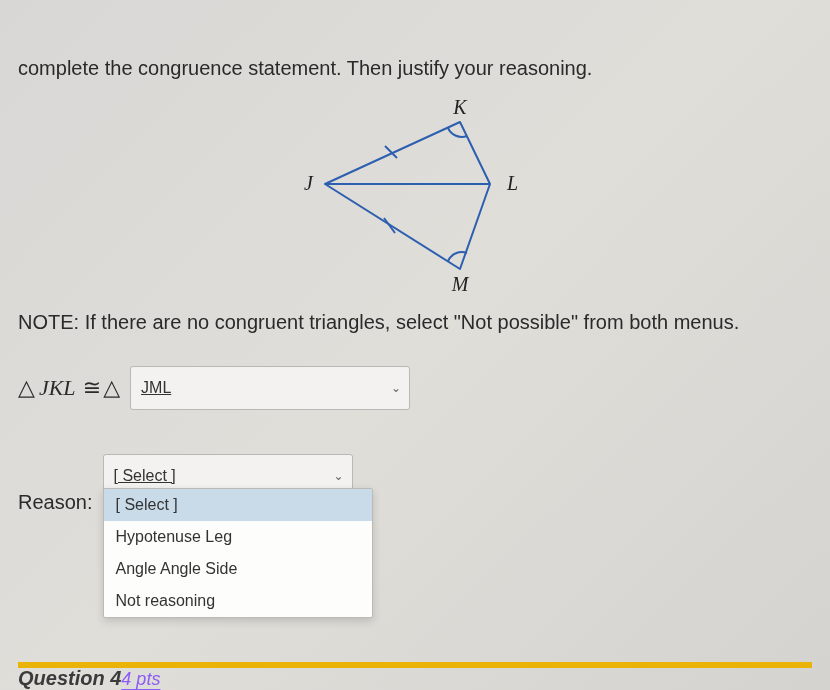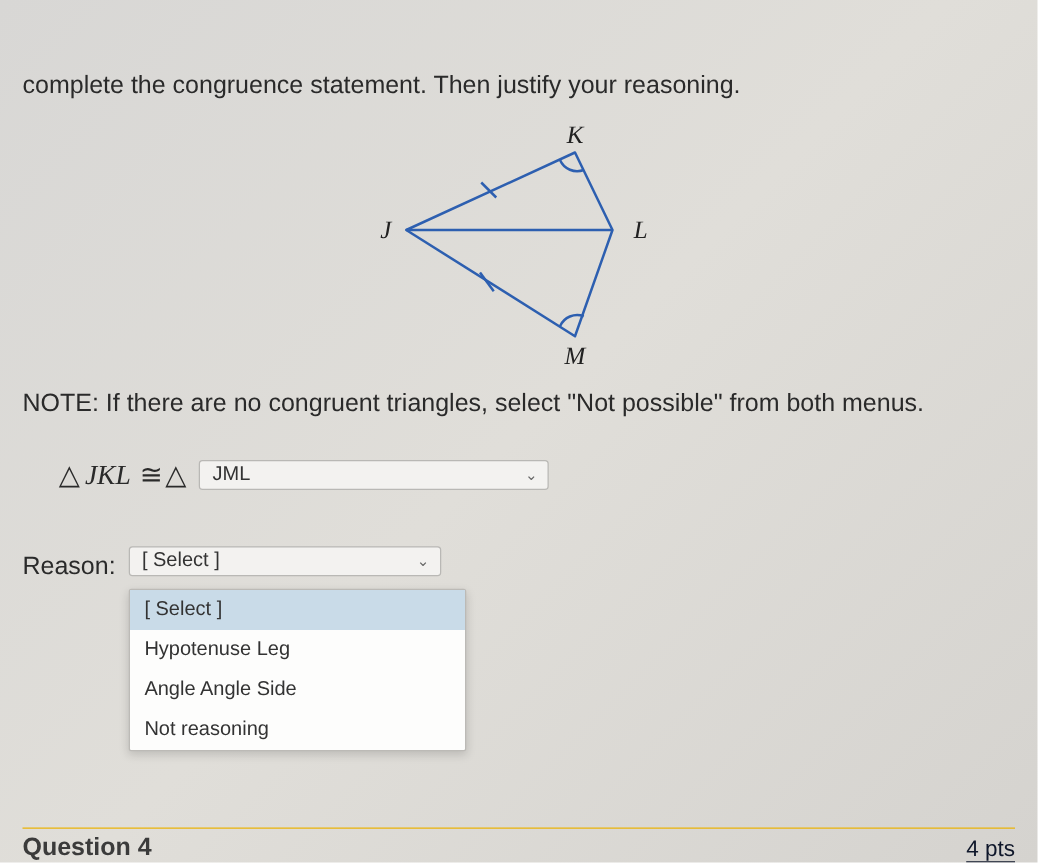--- a/index.html
+++ b/index.html
@@ -34,64 +34,65 @@
   .congruence-row {
     display: flex;
     align-items: center;
     gap: 6px;
     margin-bottom: 44px;
   }
   .math {
     font-family: "Times New Roman", serif;
     font-size: 22px;
     font-style: italic;
-    margin-left: 29px;
   }
   .math .tri {
     font-style: normal;
     display: inline-block;
     margin-right: 4px;
   }
   .cong {
     font-style: normal;
     margin: 0 2px;
   }
   .select {
     position: relative;
     display: inline-flex;
     align-items: center;
     background: #f3f2f0;
     border: 1px solid #b9b8b5;
     border-radius: 3px;
-    height: 24px;
+    height: 44px;
     padding: 0 28px 0 10px;
     font-size: 16px;
     color: #333;
     cursor: pointer;
     min-width: 140px;
+    text-decoration: underline;
   }
   .select.wide { width: 280px; }
   .select.wide2 { width: 250px; }
   .select .chev {
     position: absolute;
     right: 8px;
     top: 50%;
     transform: translateY(-50%);
     font-size: 12px;
     color: #666;
   }
   .reason-row {
     display: flex;
     align-items: flex-start;
     gap: 10px;
     position: relative;
   }
   .reason-label {
     font-size: 20px;
     padding-top: 5px;
+    margin-top: 32px;
   }
   .dropdown-stack {
     position: relative;
   }
   .dropdown-list {
     position: absolute;
     left: 0;
     top: 34px;
     width: 270px;
     background: #fdfdfc;
@@ -110,37 +111,37 @@
     background: #c9dbe8;
   }
   .footer {
     position: absolute;
     bottom: 0;
     left: 0;
     right: 0;
     padding: 0 18px 0 18px;
   }
   .footer-line {
-    border-top: 1px solid #eab308;
+    border-top: 6px solid #eab308;
     display: flex;
-    justify-content: space-between;
     align-items: flex-end;
     height: 28px;
+    font-style: italic;
   }
   .qlabel {
     font-size: 20px;
     font-weight: 600;
     color: #3b3b3b;
     border-bottom: 2px solid #777;
     padding-bottom: 0;
     margin-bottom: -2px;
   }
   .pts {
     font-size: 18px;
-    color: #0f172a;
+    color: #8b5cf6;
     text-decoration: underline;
     text-underline-offset: 4px;
   }
 </style>
 </head>
 <body>
 
 <div class="prompt">
   <br>
   <span>complete the congruence statement.  Then justify your reasoning.</span>

